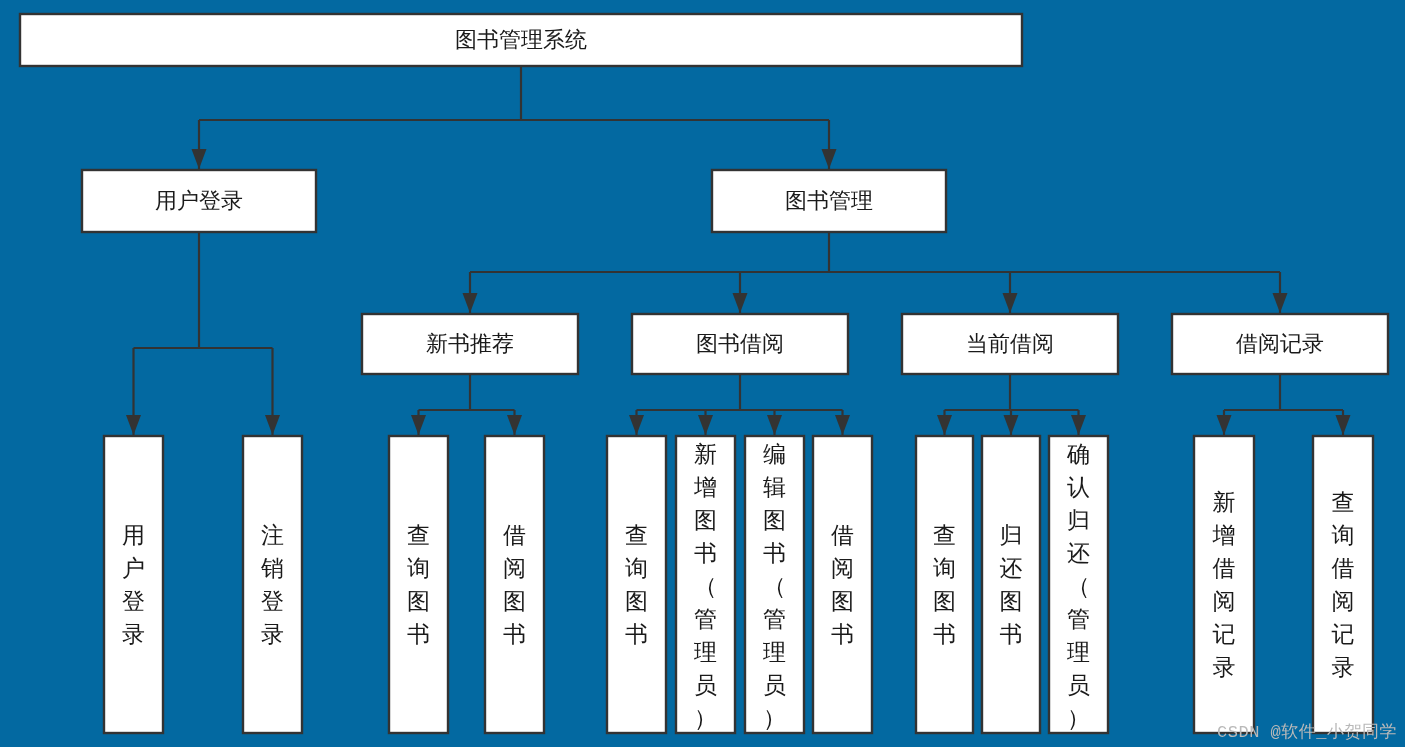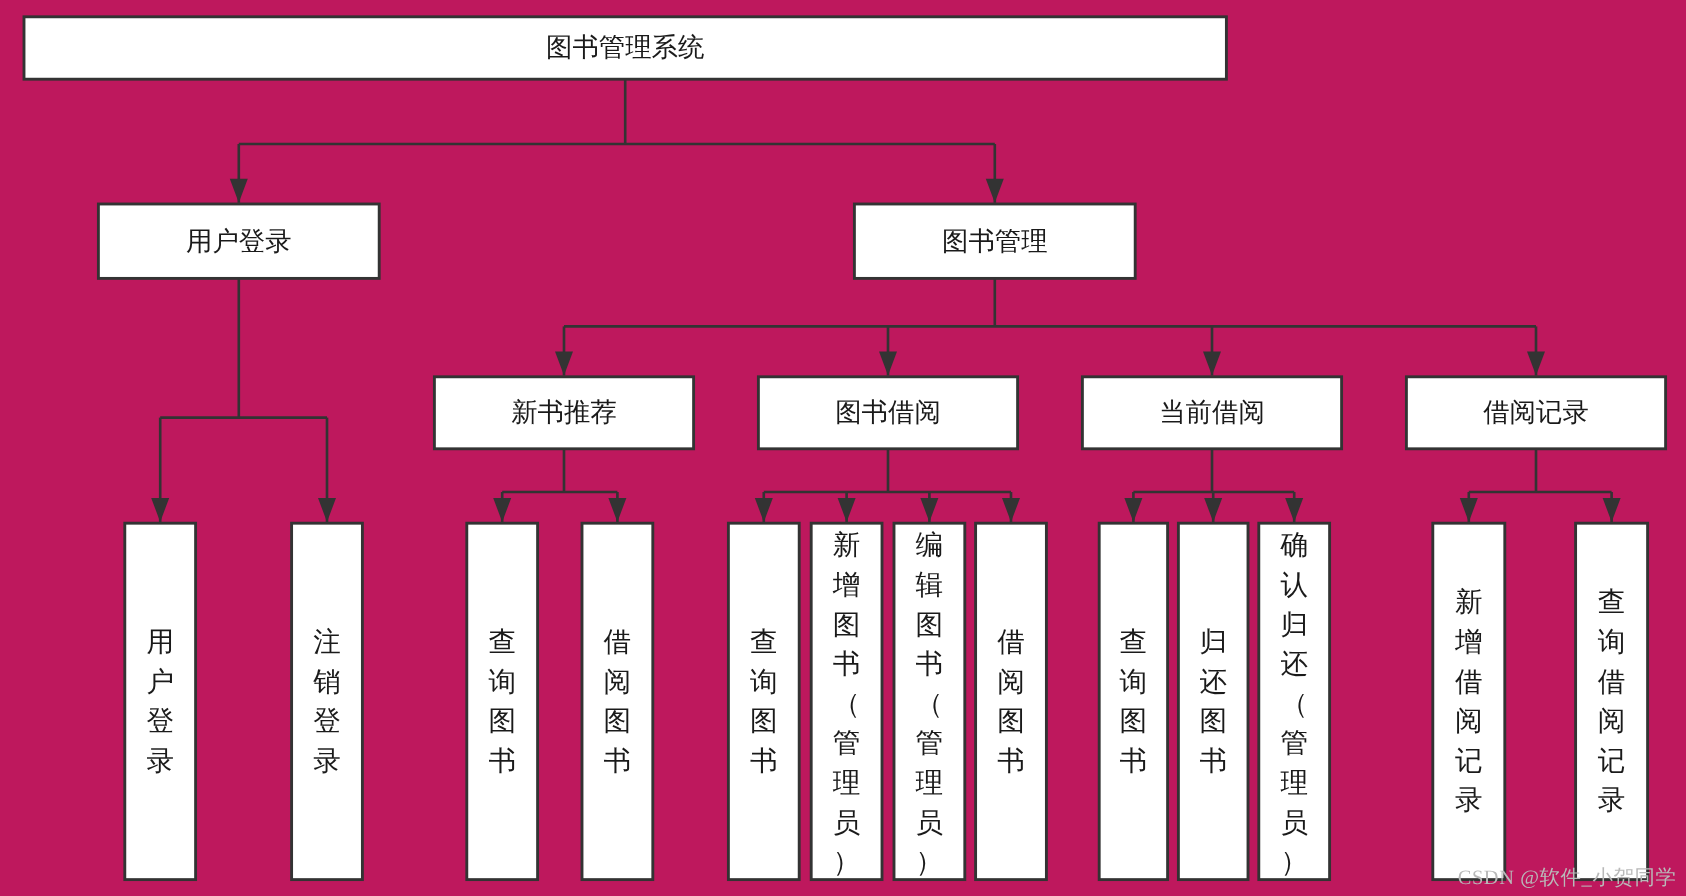--- a/index.html
+++ b/index.html
@@ -10,21 +10,21 @@
   body {
     width: 1405px;
     height: 747px;
     font-family: "DejaVu Sans", "Liberation Sans", sans-serif;
     overflow: hidden;
   }
   #diagram-root {
     position: relative;
     width: 1405px;
     height: 747px;
-    background: #be185d;
+    background: #0369a1;
     text-align: right;
   }
   svg#tree-svg {
     position: absolute;
     left: 0;
     top: 0;
     width: 1405px;
     height: 747px;
   }
   .node-box {
@@ -52,21 +52,21 @@
     stroke-linecap: butt;
   }
   .link-arrow {
     fill: #333333;
     stroke: none;
   }
   .watermark {
     position: absolute;
     right: 8px;
     bottom: 4px;
-    font-family: Liberation Serif, serif;
+    font-family: Liberation Mono, monospace;
     font-size: 17px;
     color: #b9b9b9;
     white-space: nowrap;
     letter-spacing: 0.5px;
     user-select: none;
   }
 </style>
 </head>
 <body>
 

